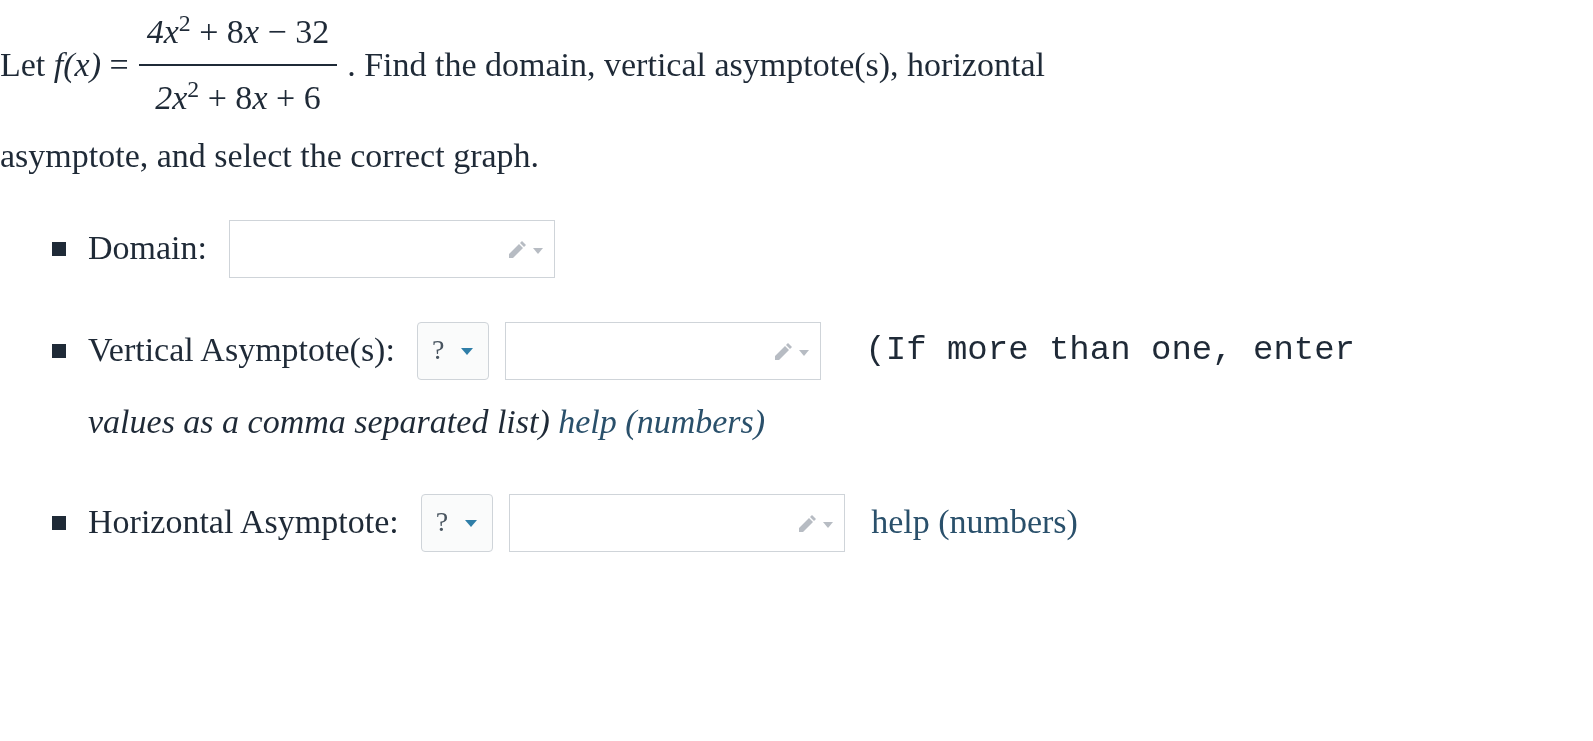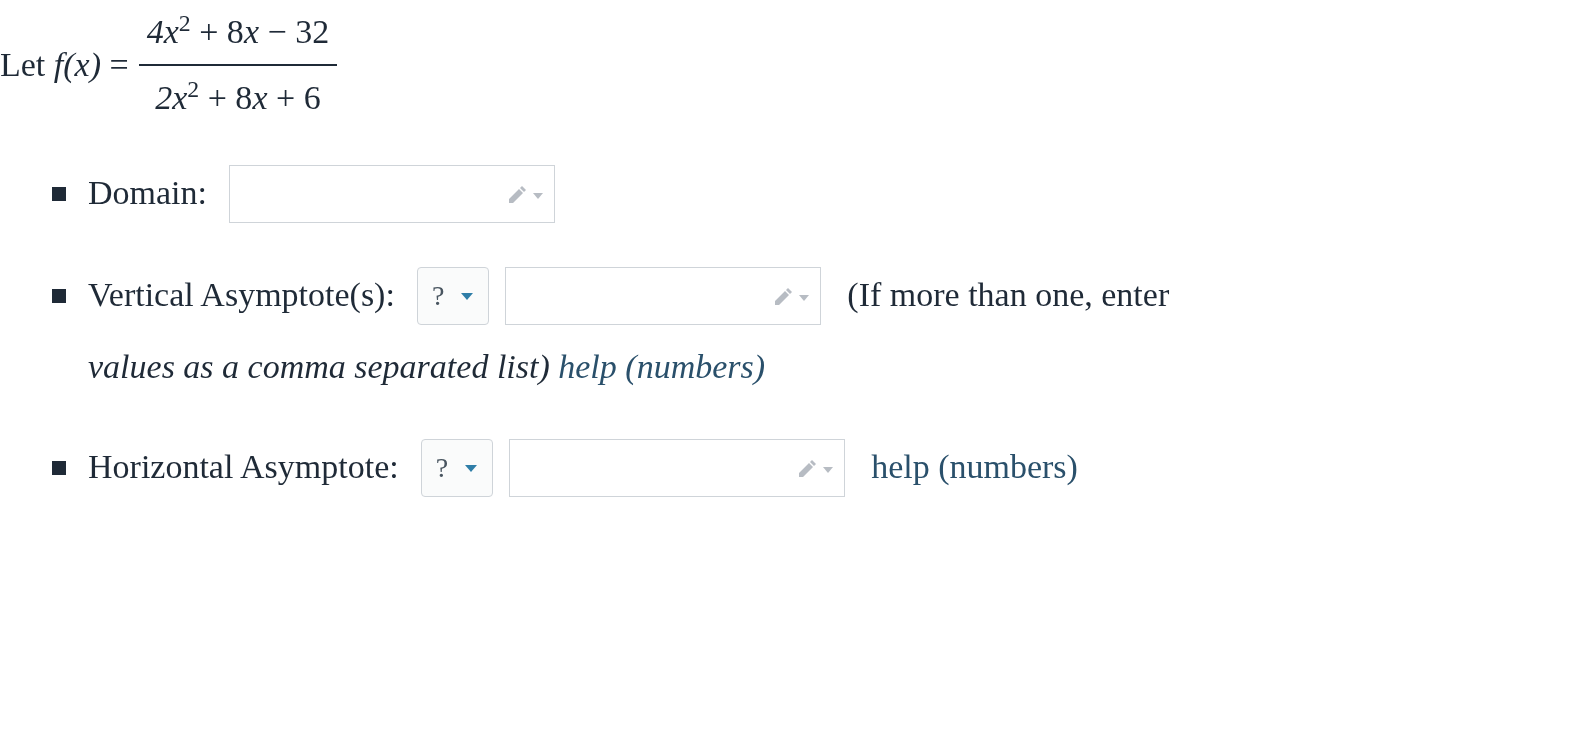--- a/index.html
+++ b/index.html
@@ -112,22 +112,23 @@
     margin-top: 4px;
   }
   .dd-caret svg { display: block; }
   .help-link {
     color: #2a506b;
     margin-left: 18px;
     display: inline-block;
     line-height: 56px;
   }
   .paren-note {
-    margin-left: 18px;
+    margin-left: 36px;
     line-height: 56px;
+    font-family: Liberation Mono, monospace;
   }
   .second-line {
     width: 100%;
     padding-left: 36px;
     margin-top: 14px;
     line-height: 1.6;
     font-style: italic;
   }
   .select-caret {
     width: 14px;
@@ -152,21 +153,23 @@
 
   <div class="problem-intro">
     <div class="intro-line1">
       <span class="intro-text1">
         <span class="upright">Let </span><span>f(x)</span><span class="upright"> = </span>
       </span>
       <span class="frac">
         <span class="num"><i>4x</i><sup>2</sup> + 8<i>x</i> − 32</span>
         <span class="den"><i>2x</i><sup>2</sup> + 8<i>x</i> + 6</span>
       </span>
+      <span class="intro-text2"><span>. </span><span>Find the domain, vertical asymptote(s), horizontal</span></span>
     </div>
+    <div class="intro-line2">asymptote, and select the correct graph.</div>
   </div>
 
   <ul class="items">
 
     <li>
       <span class="bullet"></span>
       <span class="label">Domain:</span>
       <span class="input-box wide">
         <input class="input-text" value="" style="">
         <span class="pencil">

